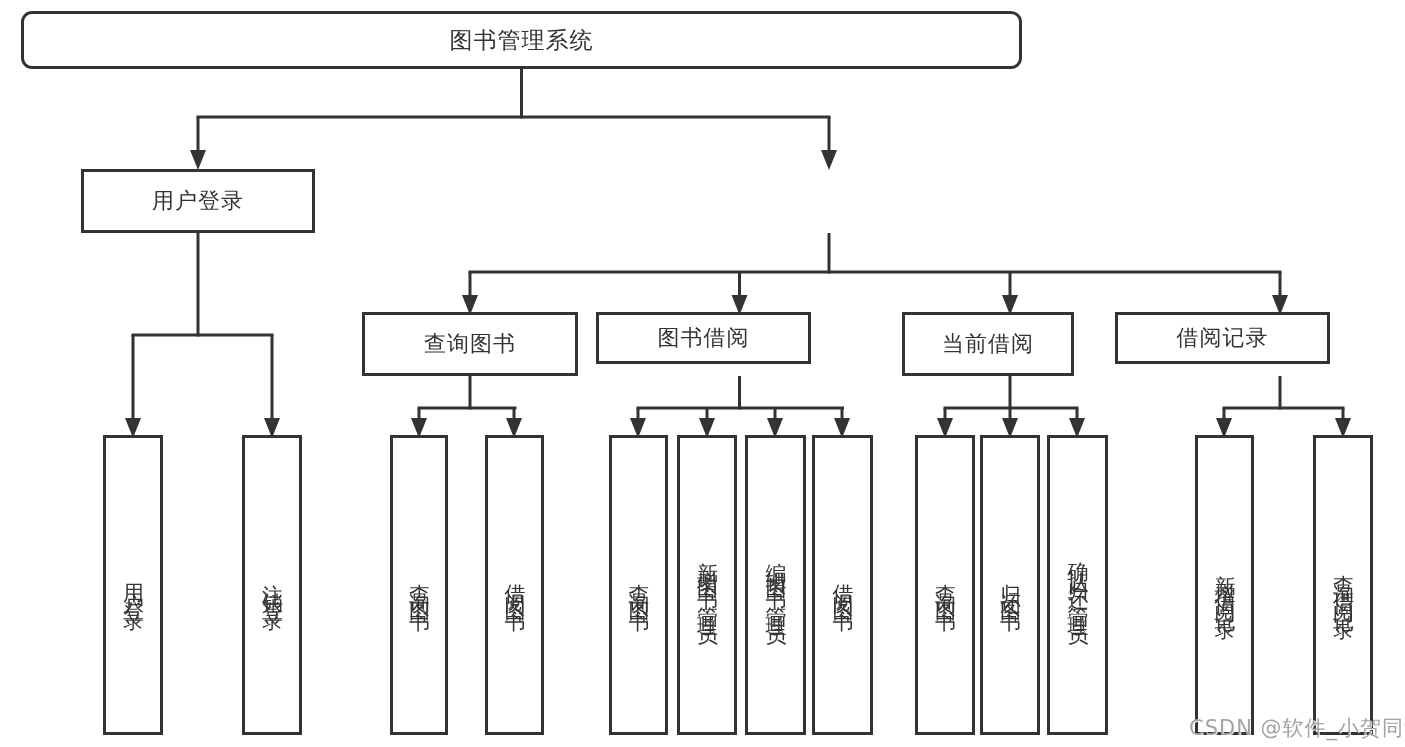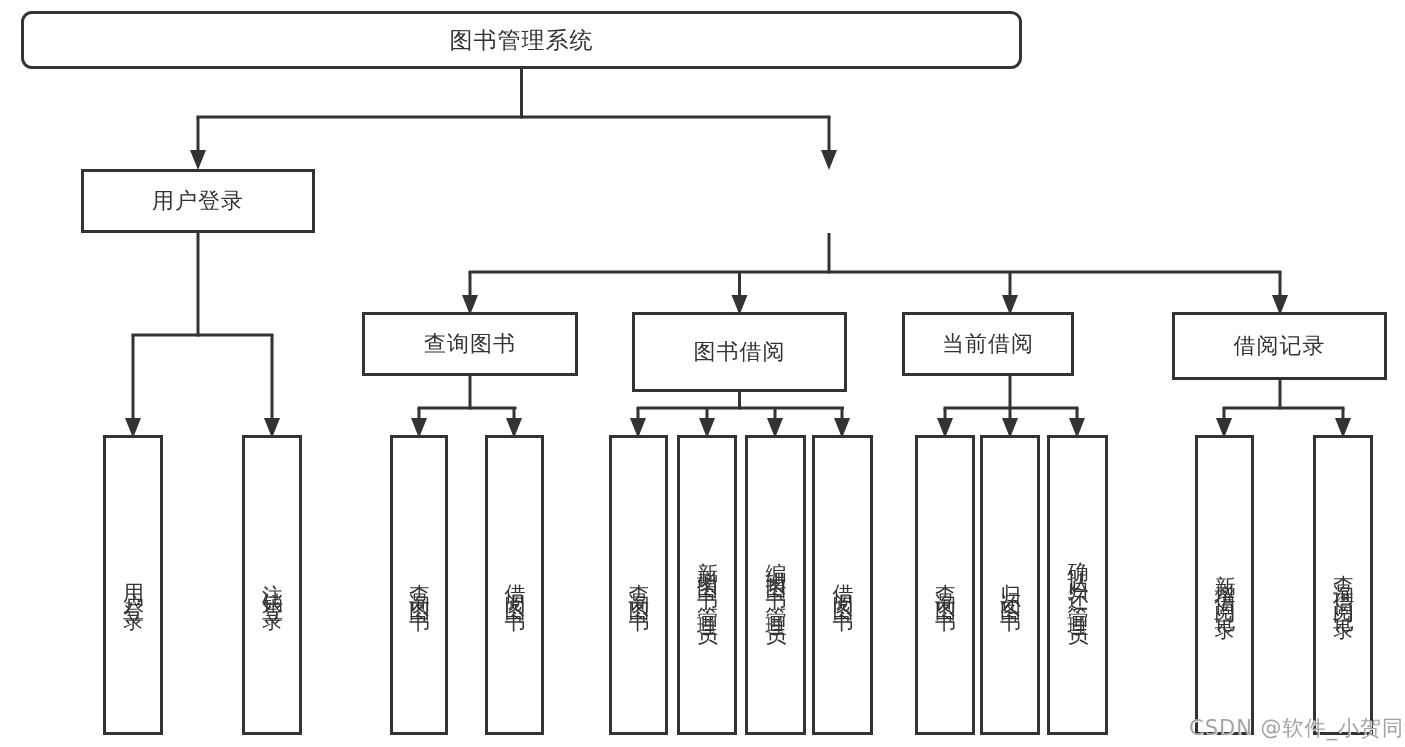--- a/index.html
+++ b/index.html
@@ -112,23 +112,23 @@
       <line x1="1343" y1="408" x2="1343" y2="422"></line>
       <polygon points="1335,418 1351,418 1343,438"></polygon>
     </g>
   </svg>
 
   <div class="node root" style="left:21px;top:11px;width:1001px;height:58px">图书管理系统</div>
 
   <div class="node" style="left:81px;top:169px;width:234px;height:64px">用户登录</div>
 
   <div class="node" style="left:362px;top:312px;width:216px;height:64px">查询图书</div>
-  <div class="node" style="left:632px;top:312px;width:215px;height:80px">图书借阅</div>
+  <div class="node" style="left:596px;top:312px;width:215px;height:52px">图书借阅</div>
   <div class="node" style="left:902px;top:312px;width:172px;height:64px">当前借阅</div>
-  <div class="node" style="left:1172px;top:312px;width:215px;height:68px">借阅记录</div>
+  <div class="node" style="left:1115px;top:312px;width:215px;height:52px">借阅记录</div>
 
   <div class="vnode" style="left:103px;width:60px">
     <span class="vtext">用户登录</span>
   </div>
   <div class="vnode" style="left:242px;width:60px">
     <span class="vtext">注销登录</span>
   </div>
 
   <div class="vnode" style="left:390px;width:58px">
     <span class="vtext">查询图书</span>

